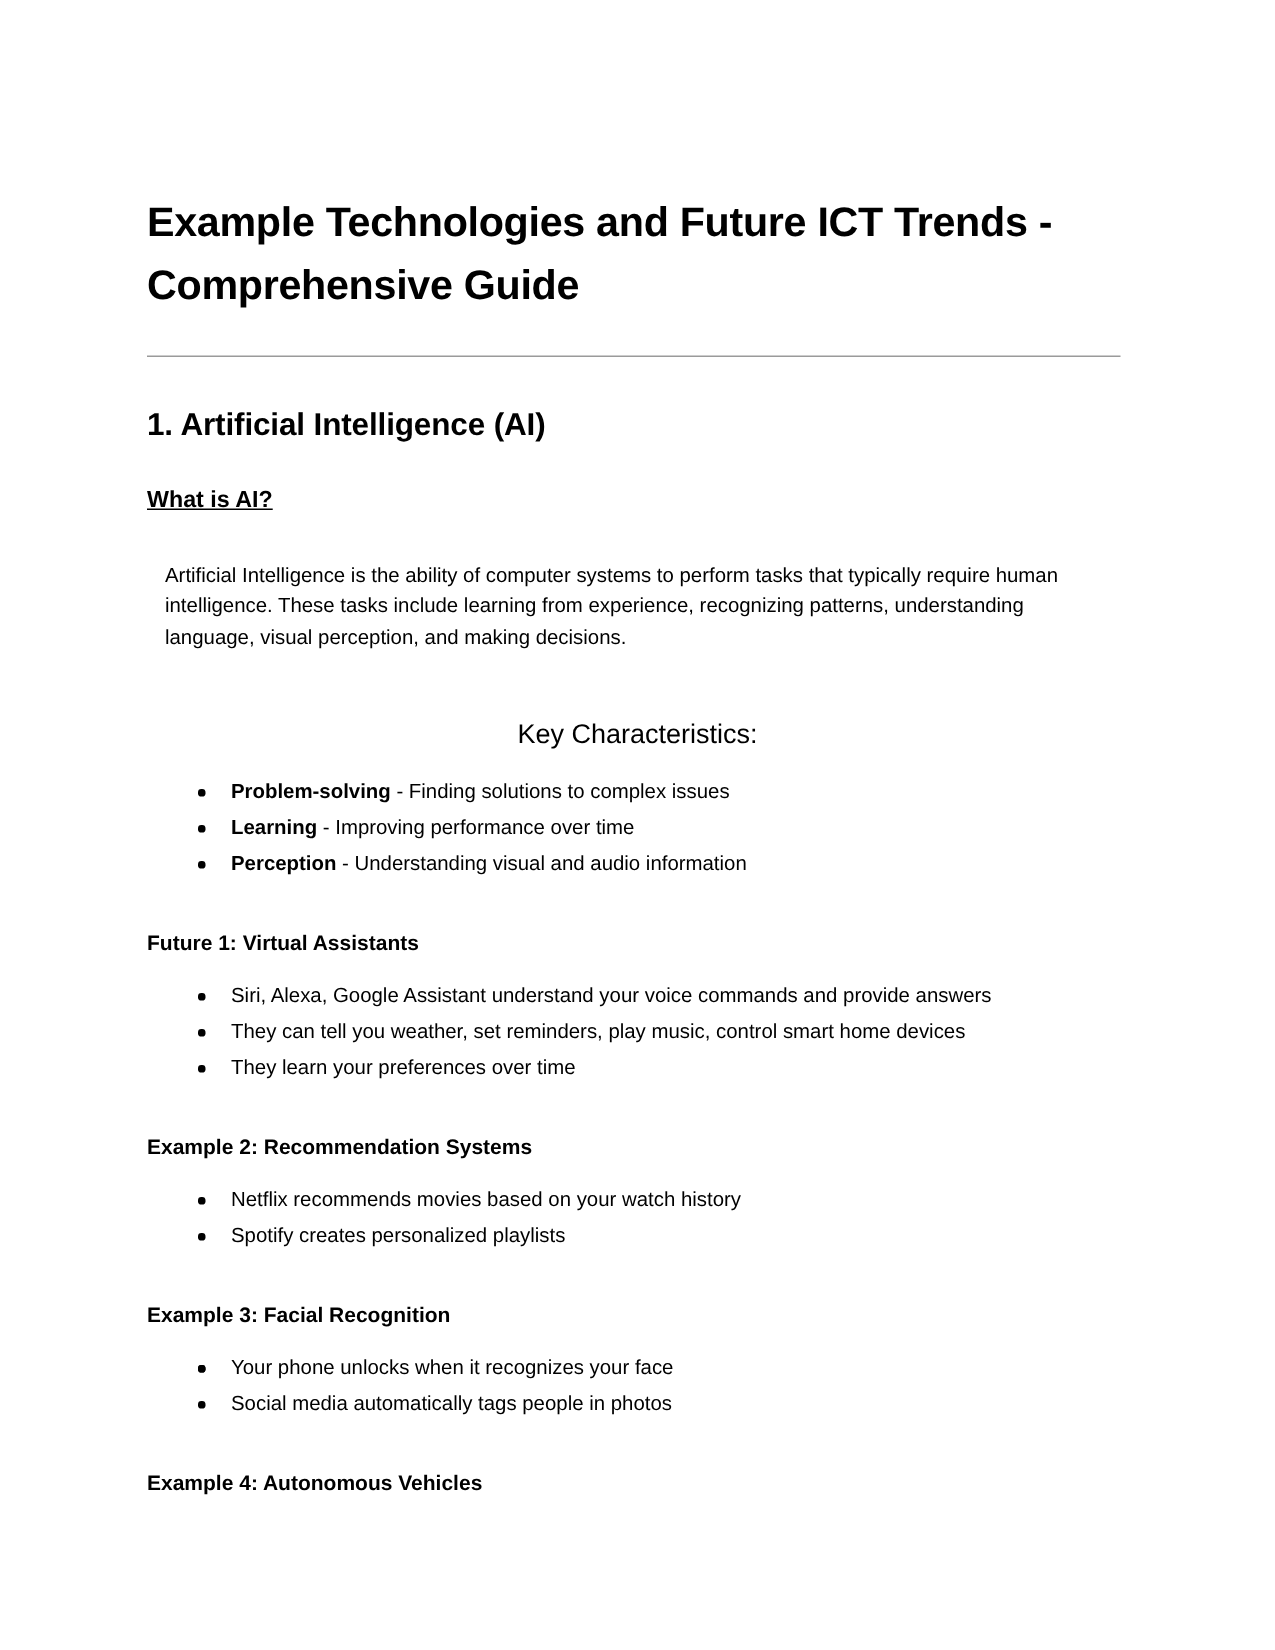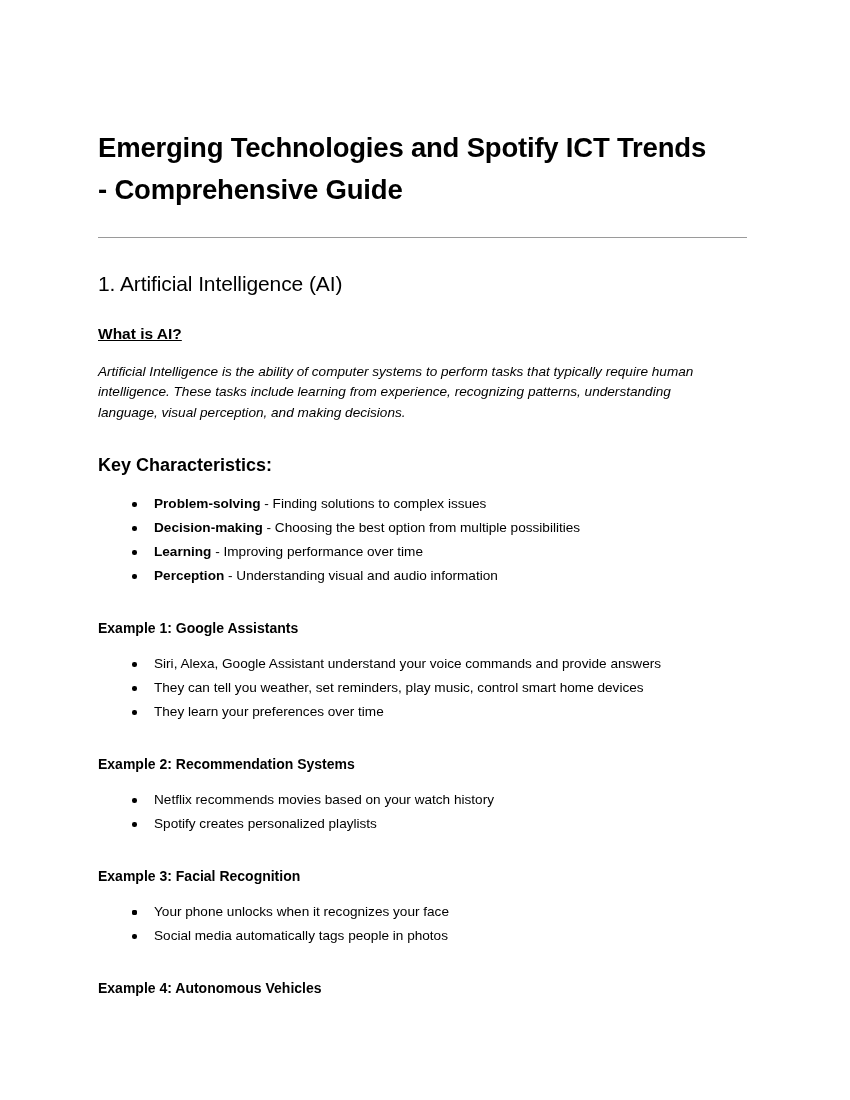--- a/index.html
+++ b/index.html
@@ -38,53 +38,53 @@
     margin: 26px 0 0 0;
     border: 0;
     border-top: 1px solid #9a9a9a;
     width: 649px;
     height: 0;
   }
   .h2 {
     margin: 0;
     padding-top: 33px;
     font-size: 21px;
-    font-weight: normal;
+    font-weight: bold;
     line-height: 26px;
     letter-spacing: -0.1px;
   }
   .h3-small {
     margin: 0;
     padding-top: 27px;
     font-size: 15.5px;
     font-weight: bold;
     line-height: 20px;
     text-decoration: underline;
   }
   .h3 {
     margin: 0;
     padding-top: 31px;
     font-size: 18px;
-    font-weight: bold;
+    font-weight: normal;
     line-height: 23px;
+    text-align: center;
   }
   .h4 {
     margin: 0;
     padding-top: 29px;
     font-size: 14px;
     font-weight: bold;
     line-height: 18px;
   }
   p.body {
-    margin: 0;
+    margin: 12px;
     padding-top: 18px;
     font-size: 13.6px;
     line-height: 20.4px;
     max-width: 624px;
-    font-style: italic;
   }
   ul.bullets {
     margin: 0;
     padding: 13px 0 0 0;
     list-style: none;
   }
   ul.bullets li {
     position: relative;
     padding-left: 52px;
     font-size: 13.6px;
@@ -103,49 +103,46 @@
   }
   ul.bullets li b {
     font-weight: bold;
   }
 </style>
 </head>
 <body>
 
 <div class="page">
 
-  <h1 class="doc-title">Emerging Technologies and Spotify ICT Trends - Comprehensive Guide</h1>
+  <h1 class="doc-title">Example Technologies and Future ICT Trends - Comprehensive Guide</h1>
 
   <hr class="title-rule">
 
   <h2 class="h2">1. Artificial Intelligence (AI)</h2>
 
   <h3 class="h3-small">What is AI?</h3>
 
   <p class="body">Artificial Intelligence is the ability of computer systems to perform tasks that typically require human intelligence. These tasks include learning from experience, recognizing patterns, understanding language, visual perception, and making decisions.</p>
 
   <h3 class="h3">Key Characteristics:</h3>
 
   <ul class="bullets">
     <li>
       <span class="dot"></span><b>Problem-solving</b><span> - Finding solutions to complex issues</span>
     </li>
     <li>
-      <span class="dot"></span><b>Decision-making</b><span> - Choosing the best option from multiple possibilities</span>
-    </li>
-    <li>
       <span class="dot"></span><b>Learning</b><span> - Improving performance over time</span>
     </li>
     <li>
       <span class="dot"></span><b>Perception</b><span> - Understanding visual and audio information</span>
     </li>
   </ul>
 
 
-  <h4 class="h4">Example 1: Google Assistants</h4>
+  <h4 class="h4">Future 1: Virtual Assistants</h4>
   <ul class="bullets">
     <li>
       <span class="dot"></span><span>Siri, Alexa, Google Assistant understand your voice commands and provide answers</span>
     </li>
     <li>
       <span class="dot"></span><span>They can tell you weather, set reminders, play music, control smart home devices</span>
     </li>
     <li>
       <span class="dot"></span><span>They learn your preferences over time</span>
     </li>

